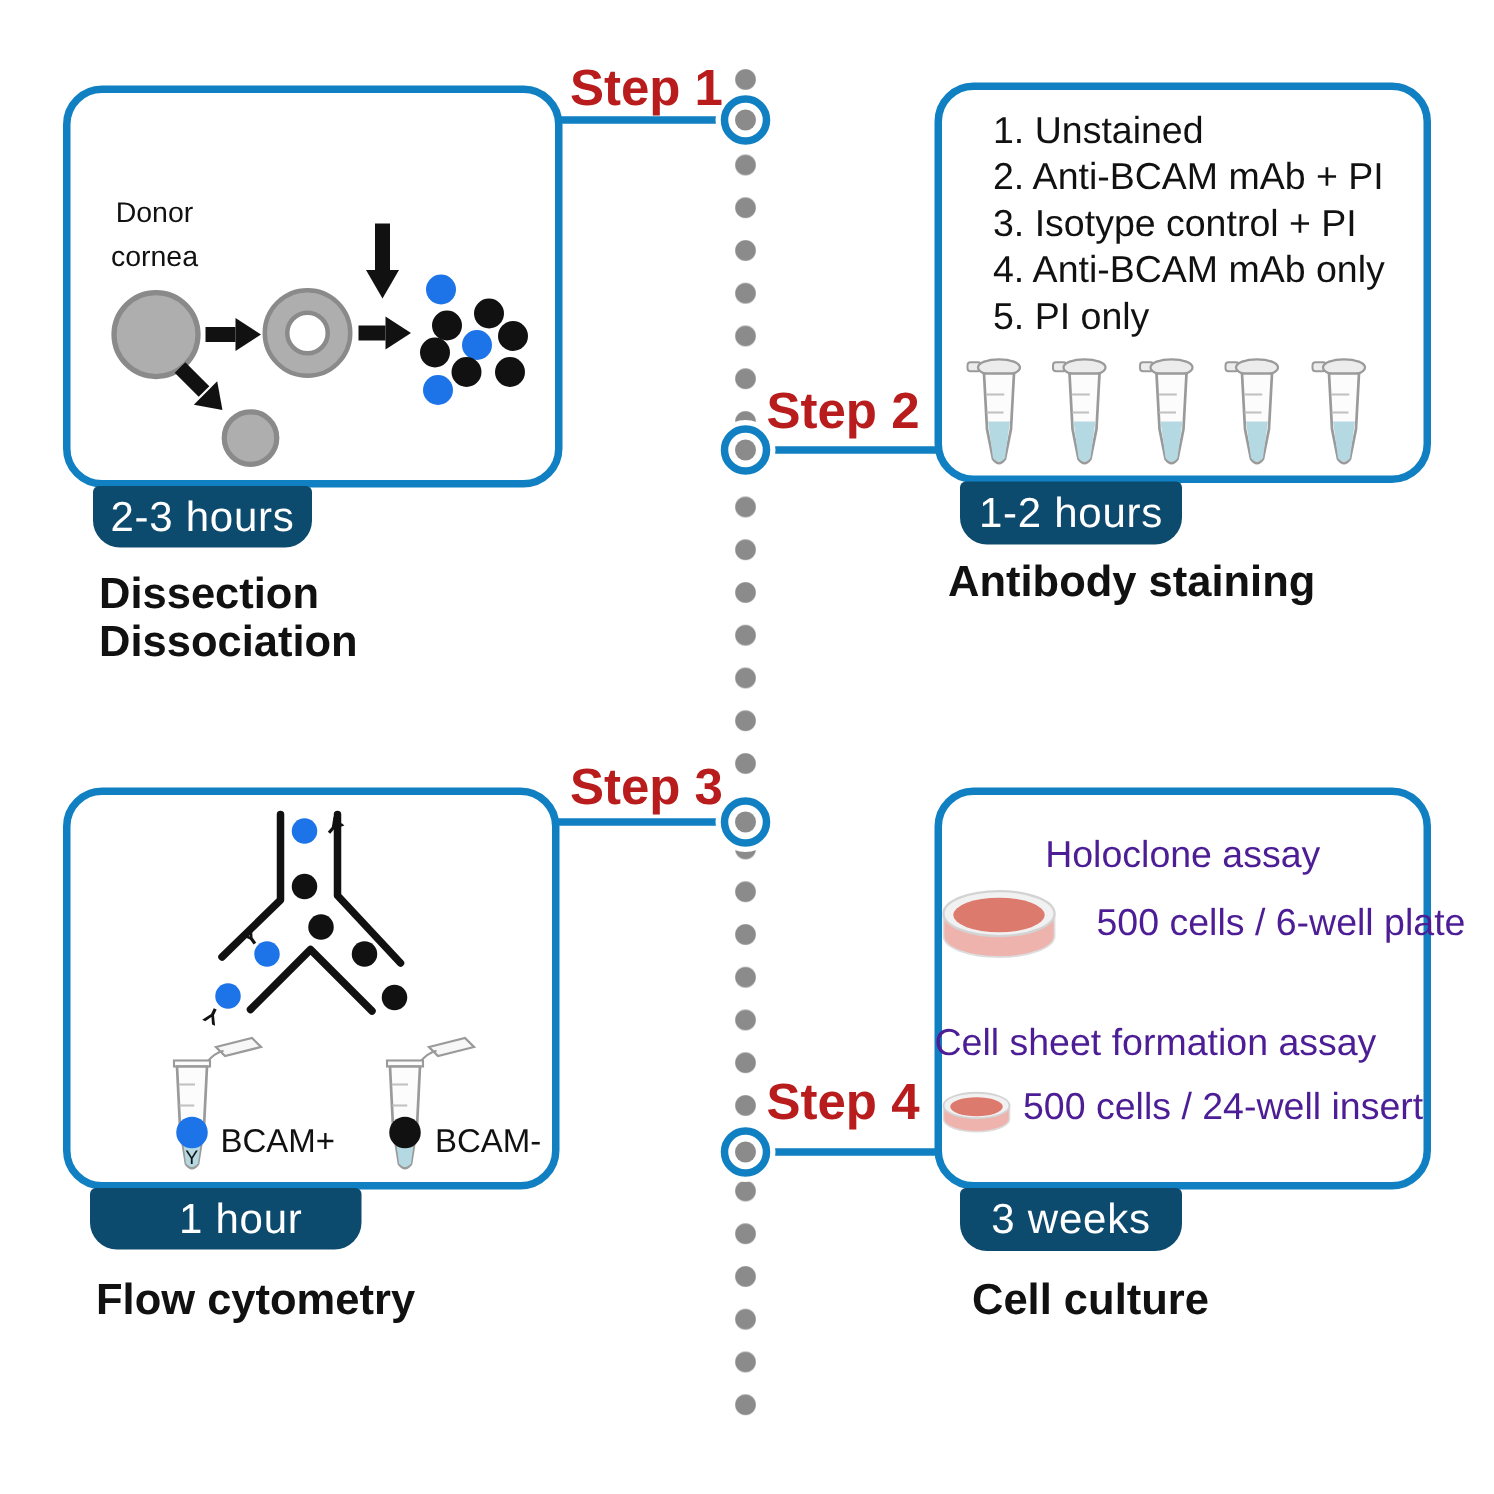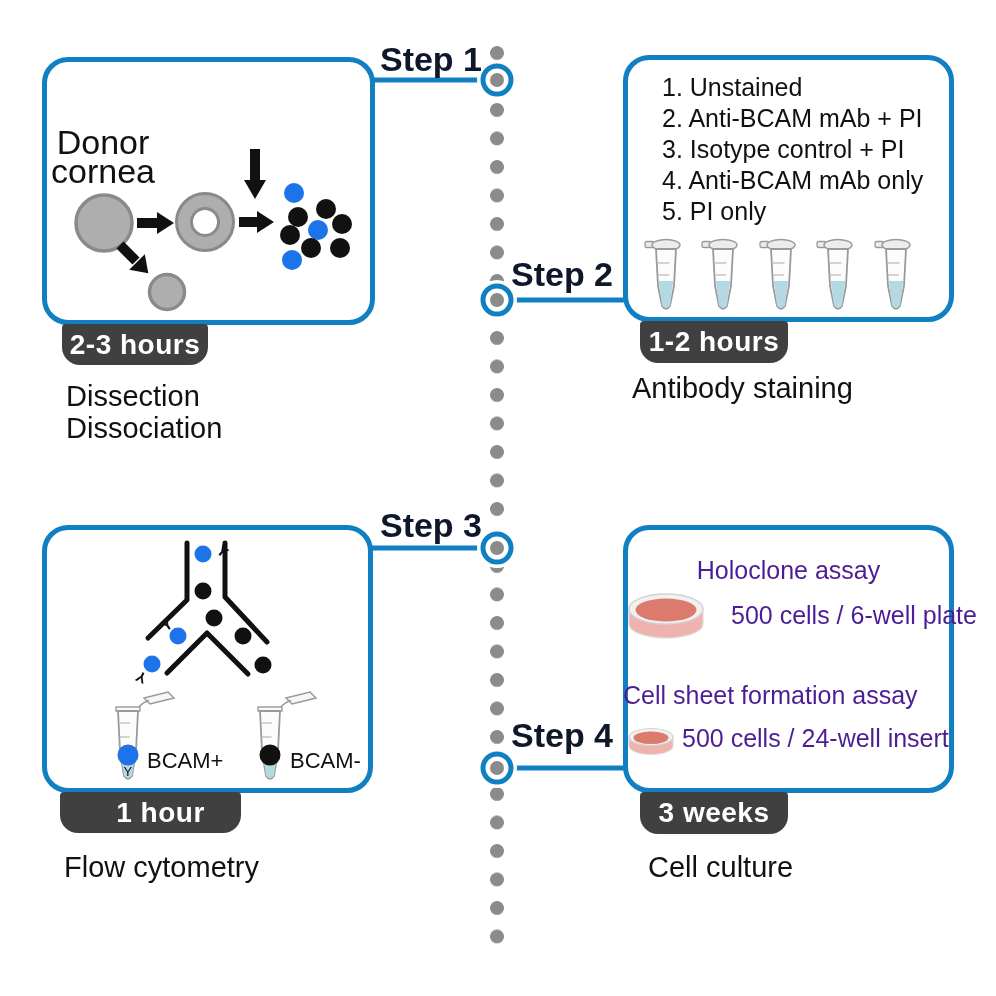--- a/index.html
+++ b/index.html
@@ -16,31 +16,31 @@
   .panel{
     position:absolute;background:#fff;border:5px solid #1180c2;border-radius:26px;z-index:1;
     box-sizing:border-box;
   }
   #panel1{left:42px;top:57px;width:333px;height:268px;}
   #panel2{left:623px;top:55px;width:331px;height:267px;}
   #panel3{left:42px;top:525px;width:331px;height:268px;}
   #panel4{left:623px;top:525px;width:331px;height:268px;}
   .overlay{position:absolute;left:0;top:0;z-index:2;pointer-events:none;}
   .badge{
-    position:absolute;background:#404040;color:#fff;font-weight:bold;font-size:28px;
+    position:absolute;background:#0c4a6e;color:#fff;font-weight:normal;font-size:28px;
     display:flex;align-items:center;justify-content:center;
     border-radius:4px 4px 18px 18px;z-index:3;letter-spacing:0.5px;
   }
   #badge1{left:62px;top:324px;width:146px;height:41px;}
   #badge2{left:640px;top:321px;width:148px;height:42px;}
   #badge3{left:60px;top:792px;width:161px;height:41px;padding-left:20px;}
   #badge4{left:640px;top:792px;width:148px;height:42px;}
   .txt{position:absolute;z-index:4;white-space:nowrap;}
-  .step-label{font-size:34px;font-weight:bold;color:#0f172a;}
-  .caption{font-size:29px;font-weight:normal;color:#111;}
+  .step-label{font-size:34px;font-weight:bold;color:#b91c1c;}
+  .caption{font-size:29px;font-weight:bold;color:#111;}
   .small-note{font-size:25px;color:#4c1d95;}
   .centered{text-align:center;}
 </style>
 </head>
 <body>
 
 <div class="canvas">
 
   <div class="timeline-dots"></div>
 
@@ -184,21 +184,21 @@
   <div class="txt step-label" style="left:511px;top:255px;">Step 2</div>
   <div class="txt step-label" style="left:330px;top:506px;width:152px;text-align:right;">Step 3</div>
   <div class="txt step-label" style="left:511px;top:716px;">Step 4</div>
 
   <div class="txt caption" style="left:66px;top:380px;">Dissection</div>
   <div class="txt caption" style="left:66px;top:412px;">Dissociation</div>
   <div class="txt caption" style="left:612px;top:372px;margin-left:20px;">Antibody staining</div>
   <div class="txt caption" style="left:64px;top:851px;">Flow cytometry</div>
   <div class="txt caption" style="left:648px;top:851px;">Cell culture</div>
 
-  <div class="txt centered" style="left:45px;top:128px;width:116px;font-size:34px;line-height:29px;">
+  <div class="txt centered" style="left:45px;top:128px;width:116px;font-size:19px;line-height:29px;">
     <div>Donor</div>
     <div>cornea</div>
   </div>
 
   <div class="txt" style="left:662px;top:72px;font-size:25px;line-height:31px;">
     <div>1. Unstained</div>
     <div>2. Anti-BCAM mAb + PI</div>
     <div>3. Isotype control + PI</div>
     <div>4. Anti-BCAM mAb only</div>
     <div>5. PI only</div>

